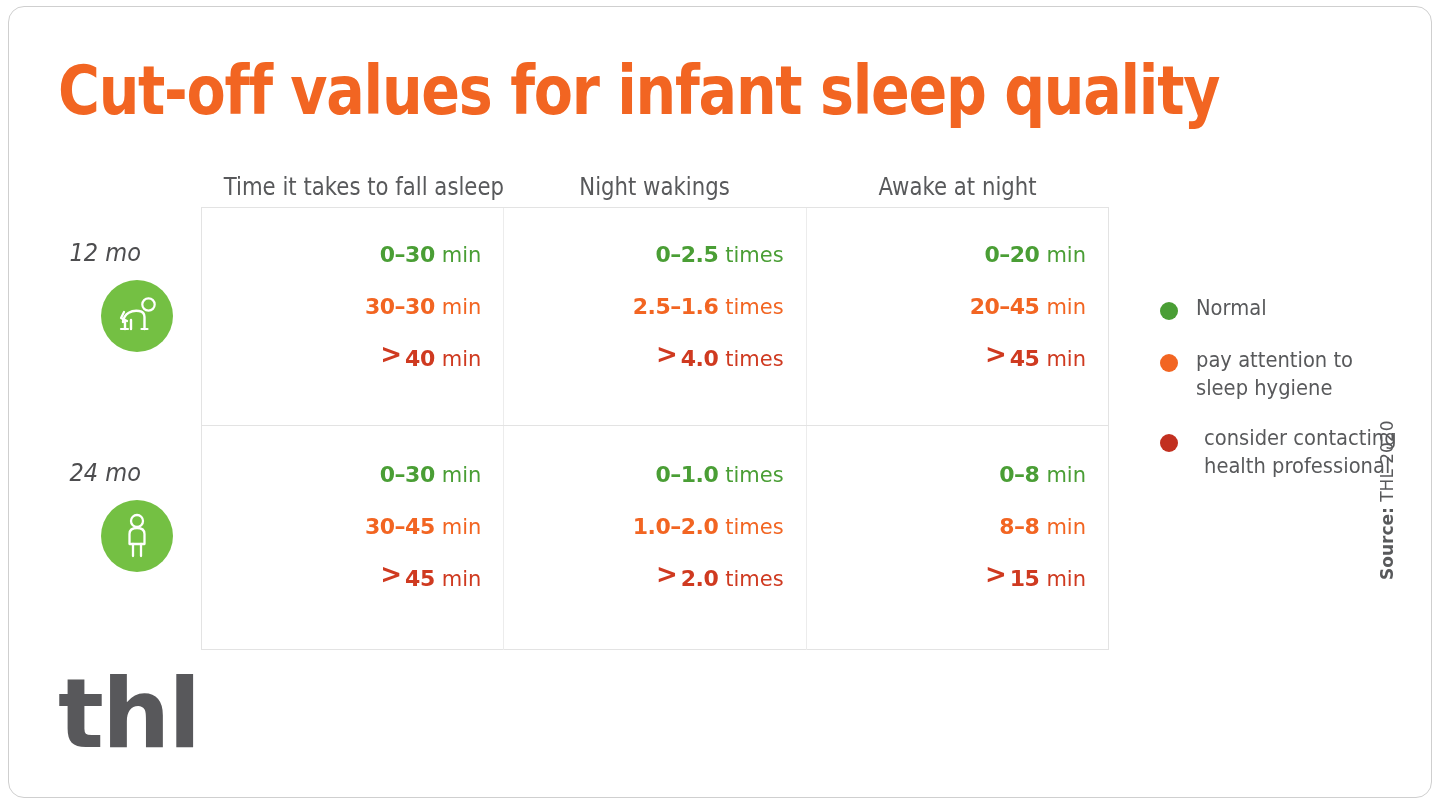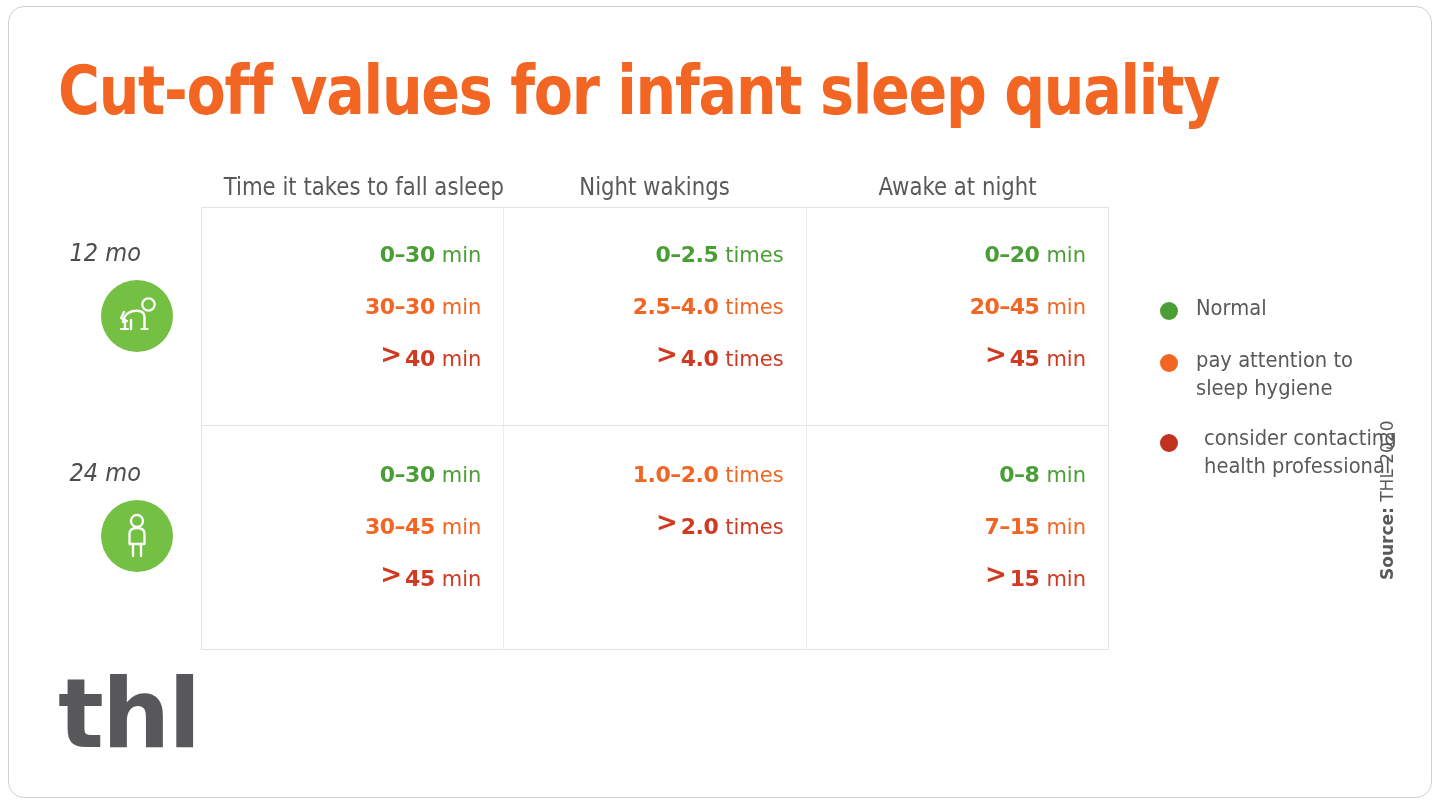--- a/index.html
+++ b/index.html
@@ -281,21 +281,21 @@
         <span class="val-line lvl-contact">
           <span class="gt">&gt;</span><span class="num">40</span><span class="unit">min</span>
         </span>
       </div>
 
       <div class="tcell">
         <span class="val-line lvl-normal">
           <span class="gt"></span><span class="num">0–2.5</span><span class="unit">times</span>
         </span>
         <span class="val-line lvl-attention">
-          <span class="gt"></span><span class="num">2.5–4.0</span><span class="unit">times</span>
+          <span class="gt"></span><span class="num">2.5–1.6</span><span class="unit">times</span>
         </span>
         <span class="val-line lvl-contact">
           <span class="gt">&gt;</span><span class="num">4.0</span><span class="unit">times</span>
         </span>
       </div>
 
       <div class="tcell">
         <span class="val-line lvl-normal">
           <span class="gt"></span><span class="num">0–20</span><span class="unit">min</span>
         </span>
@@ -315,34 +315,37 @@
         </span>
         <span class="val-line lvl-attention">
           <span class="gt"></span><span class="num">30–45</span><span class="unit">min</span>
         </span>
         <span class="val-line lvl-contact">
           <span class="gt">&gt;</span><span class="num">45</span><span class="unit">min</span>
         </span>
       </div>
 
       <div class="tcell">
+        <span class="val-line lvl-normal">
+          <span class="gt"></span><span class="num">0–1.0</span><span class="unit">times</span>
+        </span>
         <span class="val-line lvl-attention">
           <span class="gt"></span><span class="num">1.0–2.0</span><span class="unit">times</span>
         </span>
         <span class="val-line lvl-contact">
           <span class="gt">&gt;</span><span class="num">2.0</span><span class="unit">times</span>
         </span>
       </div>
 
       <div class="tcell">
         <span class="val-line lvl-normal">
           <span class="gt"></span><span class="num">0–8</span><span class="unit">min</span>
         </span>
         <span class="val-line lvl-attention">
-          <span class="gt"></span><span class="num">7–15</span><span class="unit">min</span>
+          <span class="gt"></span><span class="num">8–8</span><span class="unit">min</span>
         </span>
         <span class="val-line lvl-contact">
           <span class="gt">&gt;</span><span class="num">15</span><span class="unit">min</span>
         </span>
       </div>
     </div>
 
   </div>
 
   <div class="legend">

